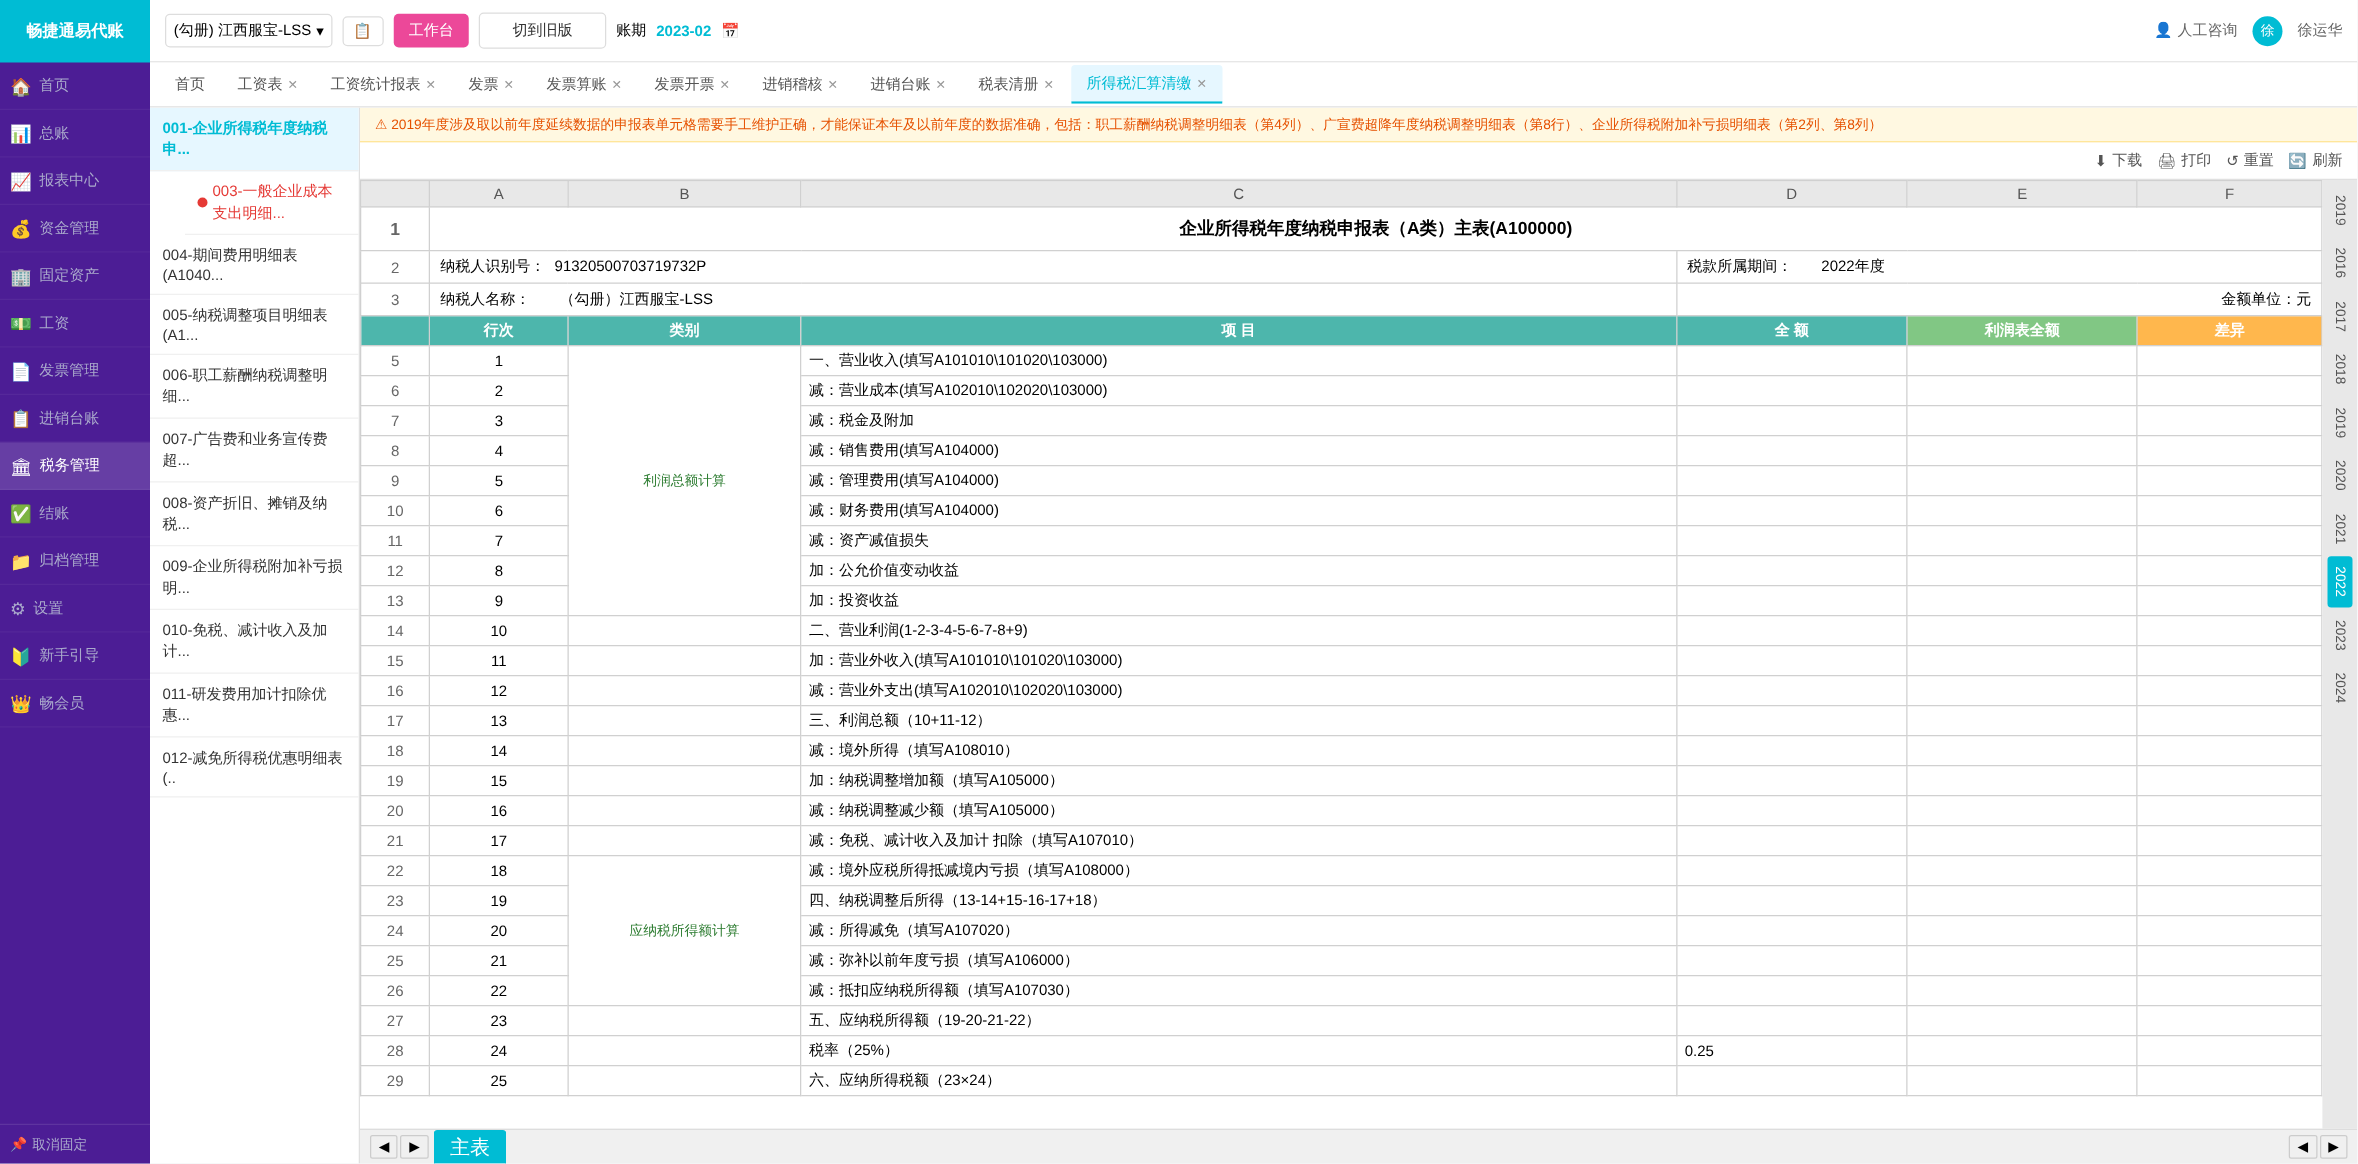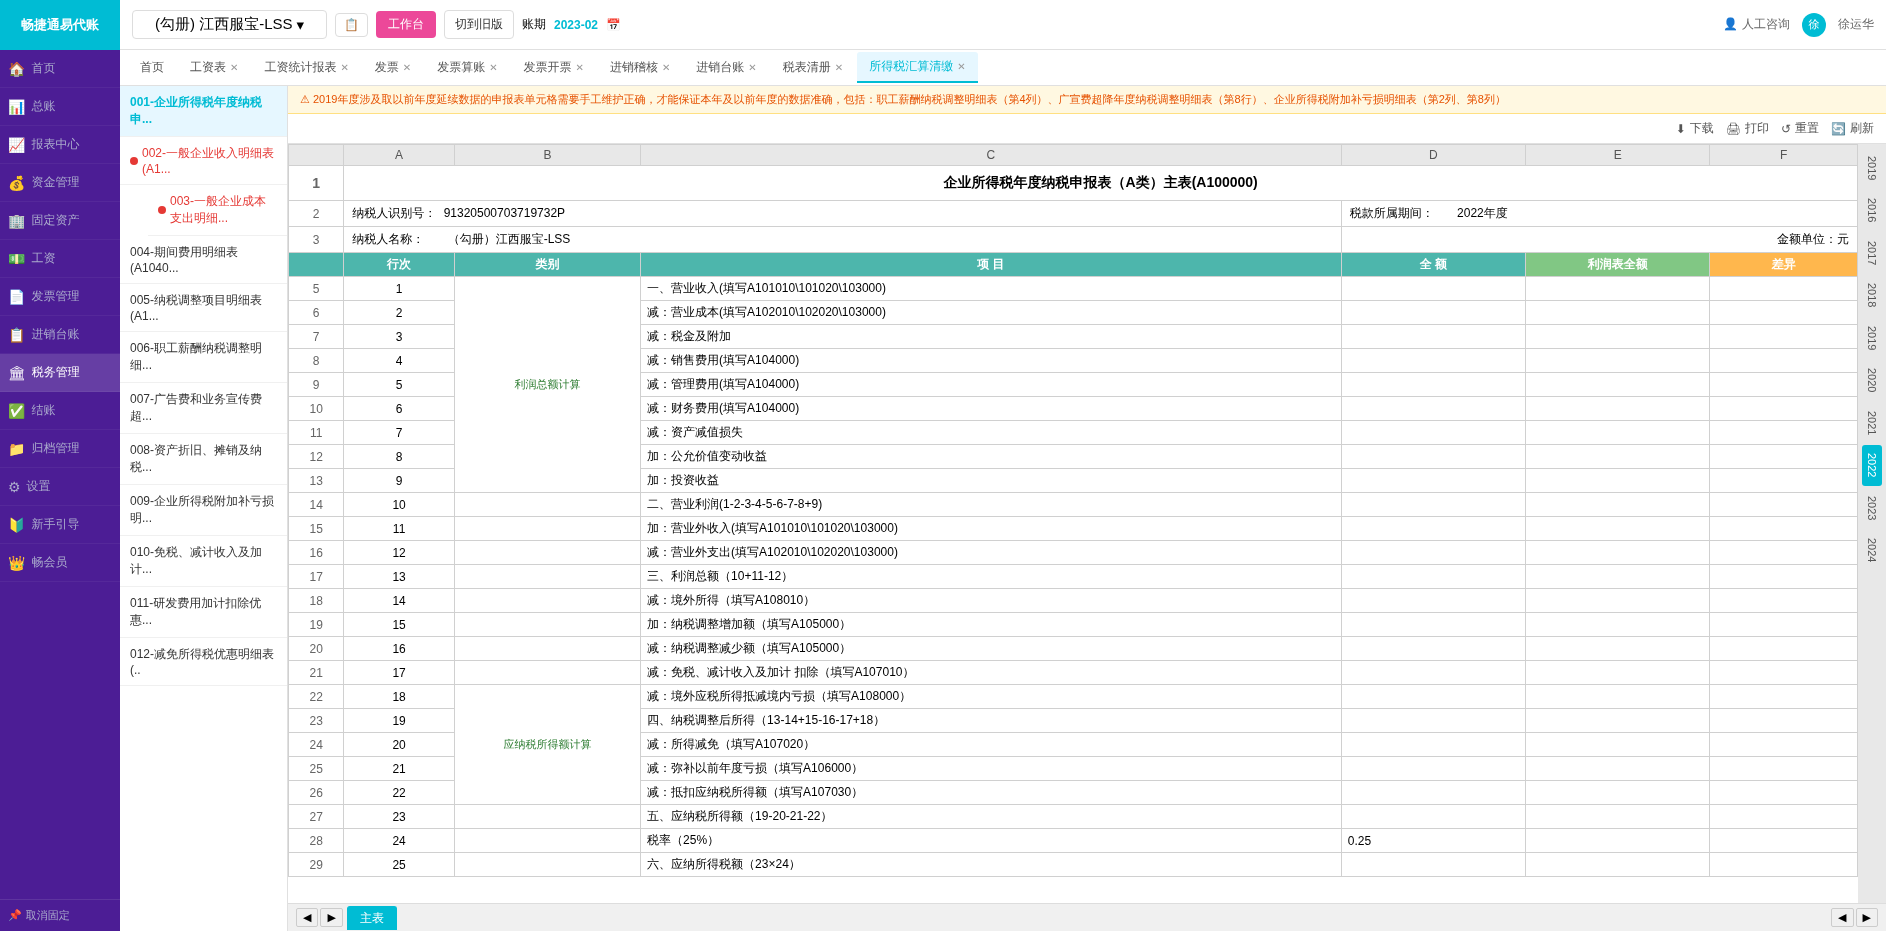--- a/index.html
+++ b/index.html
@@ -68,41 +68,41 @@
       padding: 0 12px;
       border-bottom: 1px solid #e0e0e0;
       gap: 8px;
       flex-shrink: 0;
     }
     .company-selector {
       display: flex;
       align-items: center;
       border: 1px solid #ddd;
       border-radius: 4px;
-      padding: 4px 22px;
+      padding: 4px 6px;
       gap: 4px;
-      font-size: 15px;
+      font-size: 12px;
       cursor: pointer;
       background: #fff;
     }
     .btn-toolbar {
       background: #ec4899;
       color: white;
       border: none;
       border-radius: 4px;
       padding: 5px 12px;
       cursor: pointer;
       font-size: 12px;
     }
     .btn-outline {
       background: white;
       color: #333;
       border: 1px solid #ddd;
       border-radius: 4px;
-      padding: 5px 10px;
+      padding: 5px 26px;
       cursor: pointer;
       font-size: 12px;
     }
     .header-right {
       margin-left: auto;
       display: flex;
       align-items: center;
       gap: 12px;
       font-size: 12px;
       color: #666;
@@ -327,21 +327,21 @@
       border-radius: 2px;
       padding: 2px 6px;
       cursor: pointer;
       font-size: 11px;
     }
     .sheet-tab {
       background: white;
       border: 1px solid #ccc;
       border-bottom: none;
       padding: 3px 12px;
-      font-size: 12px;
+      font-size: 16px;
       cursor: pointer;
       border-radius: 3px 3px 0 0;
     }
     .sheet-tab.active {
       background: #00bcd4;
       color: white;
       border-color: #00bcd4;
     }
     .sheet-scroll {
       margin-left: auto;
@@ -483,24 +483,20 @@
       <span>所得税汇算清缴</span>
       <span class="tab-close">✕</span>
     </div>
   </div>
 
   <div class="content-area">
 
     <div class="left-panel">
       <div class="left-panel-item active">
         <span>001-企业所得税年度纳税申...</span>
-      </div>
-      <div class="left-panel-item" style="color:#e53935;">
-        <span class="status-dot dot-red"></span>
-        <span>002-一般企业收入明细表(A1...</span>
       </div>
       <div class="left-panel-item" style="color:#e53935;margin-left:28px;">
         <span class="status-dot dot-red"></span>
         <span>003-一般企业成本支出明细...</span>
       </div>
       <div class="left-panel-item">
         <span>004-期间费用明细表(A1040...</span>
       </div>
       <div class="left-panel-item">
         <span>005-纳税调整项目明细表(A1...</span>

